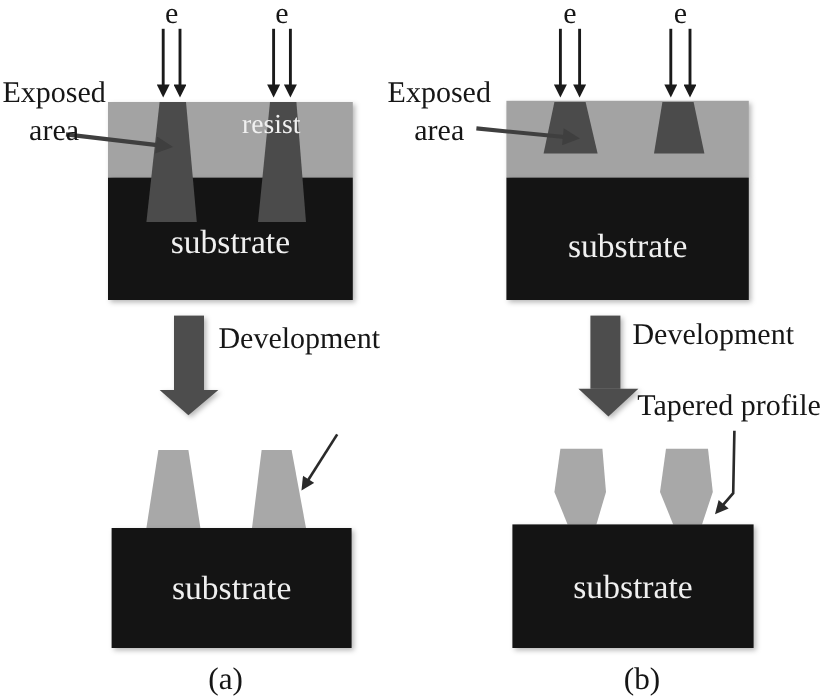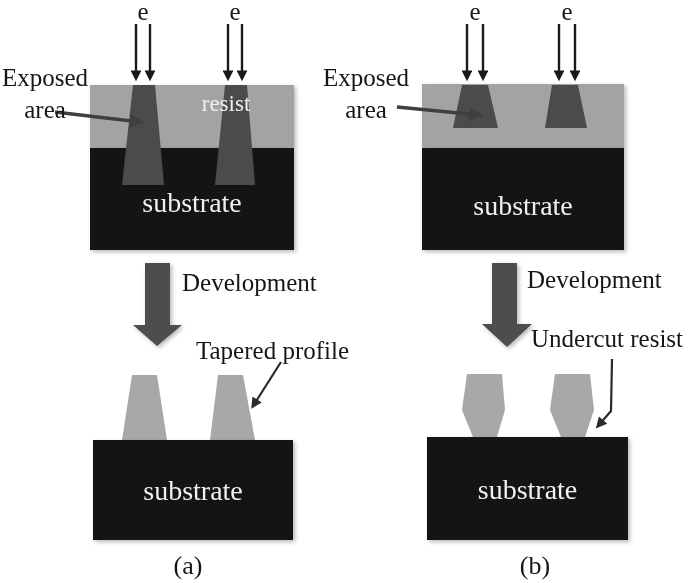--- a/index.html
+++ b/index.html
@@ -118,22 +118,21 @@
     <span>area</span>
   </div>
 
   <div class="label fs23 white center" style="left:158px;top:90px;width:64px;margin-left:36px;">resist</div>
   <div class="label fs24 white center" style="left:90px;top:186px;width:204px;">substrate</div>
   <div class="label fs24 white center" style="left:422px;top:189px;width:202px;">substrate</div>
 
   <div class="label fs25" style="left:182px;top:268px;">Development</div>
   <div class="label fs25" style="left:527px;top:265px;">Development</div>
 
-  <div class="label fs25" style="left:196px;top:336px;">Tapered profile</div>
-  <div class="label fs25" style="left:531px;top:324px;">Undercut resist</div>
+  <div class="label fs25" style="left:531px;top:324px;">Tapered profile</div>
 
   <div class="label fs24 white center" style="left:93px;top:474px;width:200px;">substrate</div>
   <div class="label fs24 white center" style="left:427px;top:473px;width:201px;">substrate</div>
 
   <div class="label fs26 center" style="left:88px;top:550px;width:200px;">(a)</div>
   <div class="label fs26 center" style="left:435px;top:550px;width:200px;">(b)</div>
 
 </div>
 
 </body></html>

